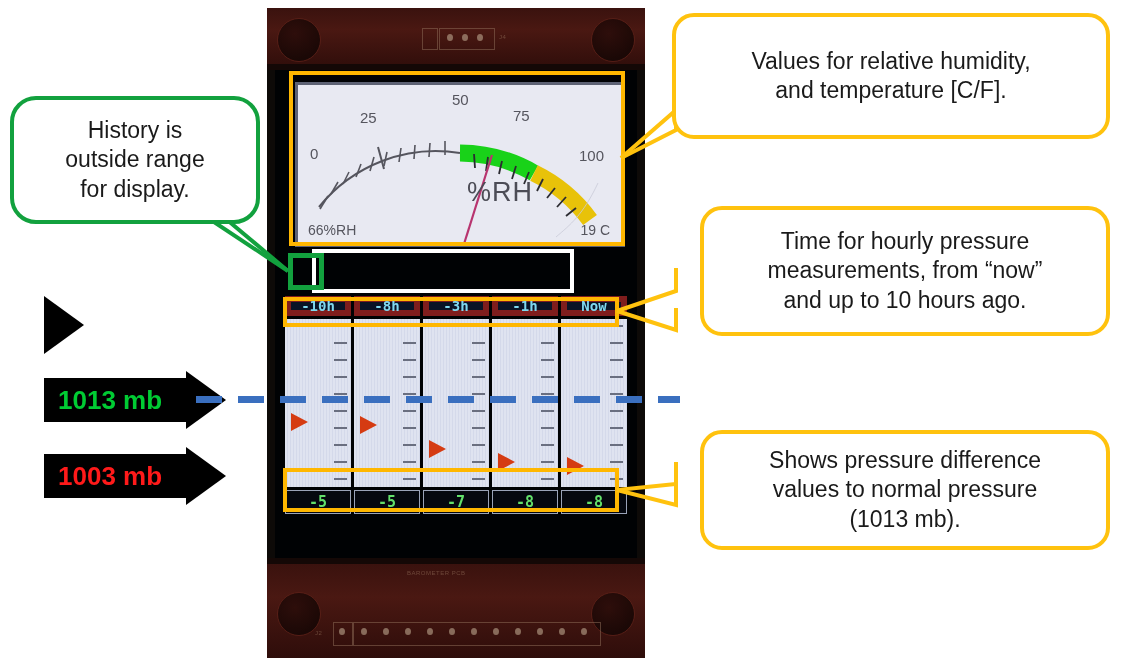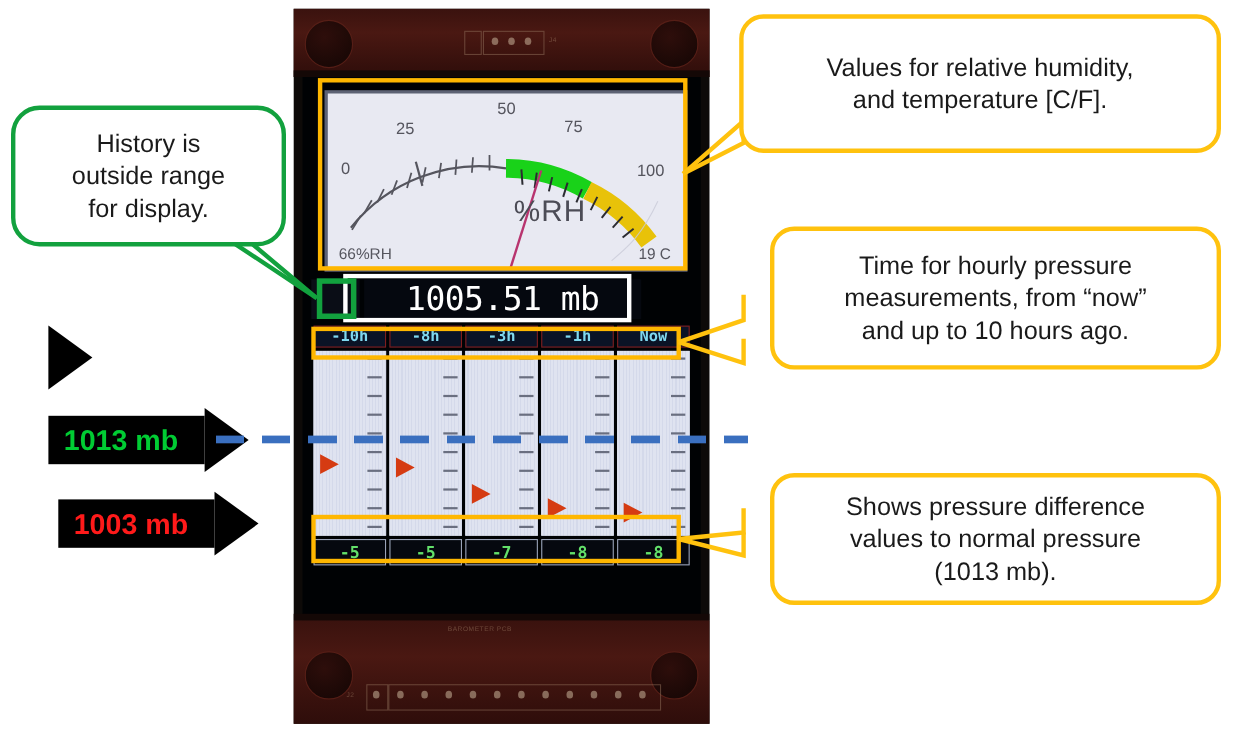--- a/index.html
+++ b/index.html
@@ -44,21 +44,21 @@
                background:#0a0d16;}
   #press-val{position:absolute;left:48px;top:0;width:252px;height:36px;
              background:#05080f;color:#ffffff;font-size:30px;
              font-family:"DejaVu Sans Mono",monospace;letter-spacing:-0.5px;
              display:flex;align-items:center;justify-content:center;}
 
   
   #hist{position:absolute;left:10px;top:226px;width:342px;height:218px;
         display:flex;gap:3px;}
   .col{flex:1;display:flex;flex-direction:column;}
-  .col-hdr{height:20px;background:#0a1326;border:1px solid #7f1d1d;
+  .col-hdr{height:20px;background:#0a1326;border:6px solid #7f1d1d;
            color:#7fd8ef;font-size:14px;font-weight:bold;
            font-family:"DejaVu Sans Mono",monospace;
            display:flex;align-items:center;justify-content:center;
            box-sizing:border-box;}
   .col-body{flex:1;position:relative;background:#dfe3f0;margin-top:3px;
             overflow:hidden;
             background-image:repeating-linear-gradient(90deg,#dfe3f0 0 2px,#d4d9ea 2px 3px);}
   .tickcol{position:absolute;right:4px;top:0;height:100%;width:14px;}
   .tickcol i{position:absolute;right:0;width:13px;height:2px;background:#6a6f80;}
   .marker{position:absolute;width:0;height:0;
@@ -163,24 +163,20 @@
         <span class="g-num" style="left:154px;top:6px;">50</span>
         <span class="g-num" style="left:215px;top:22px;">75</span>
         <span class="g-num" style="left:281px;top:62px;">100</span>
 
         <span id="g-rh">%RH</span>
         <span id="g-hum">66%RH</span>
         <span id="g-tmp">19 C</span>
       </div>
     </div>
 
-    <div id="press-row">
-      <div id="press-blank"></div>
-      <div id="press-val">1005.51 mb</div>
-    </div>
 
     <div id="hist">
 
       <div class="col">
         <div class="col-hdr">-10h</div>
         <div class="col-body">
           <div class="tickcol">
             <i style="top:6px"></i>
               <i style="top:23px"></i>
               <i style="top:40px"></i>
@@ -345,19 +341,19 @@
 </div>
 
 <div class="arrowlbl" style="left:44px;top:378px;">
   <div class="body" style="width:118px;">
     <span style="color:#00CC33">1013 mb</span>
   </div>
   <div class="head"></div>
 </div>
 
 <div class="arrowlbl" style="left:44px;top:454px;">
-  <div class="body" style="width:118px;margin-left:9px;">
+  <div class="body" style="width:118px;">
     <span style="color:#FF1A1A">1003 mb</span>
   </div>
   <div class="head"></div>
 </div>
 
 <div id="dash"></div>
 
 </body></html>

